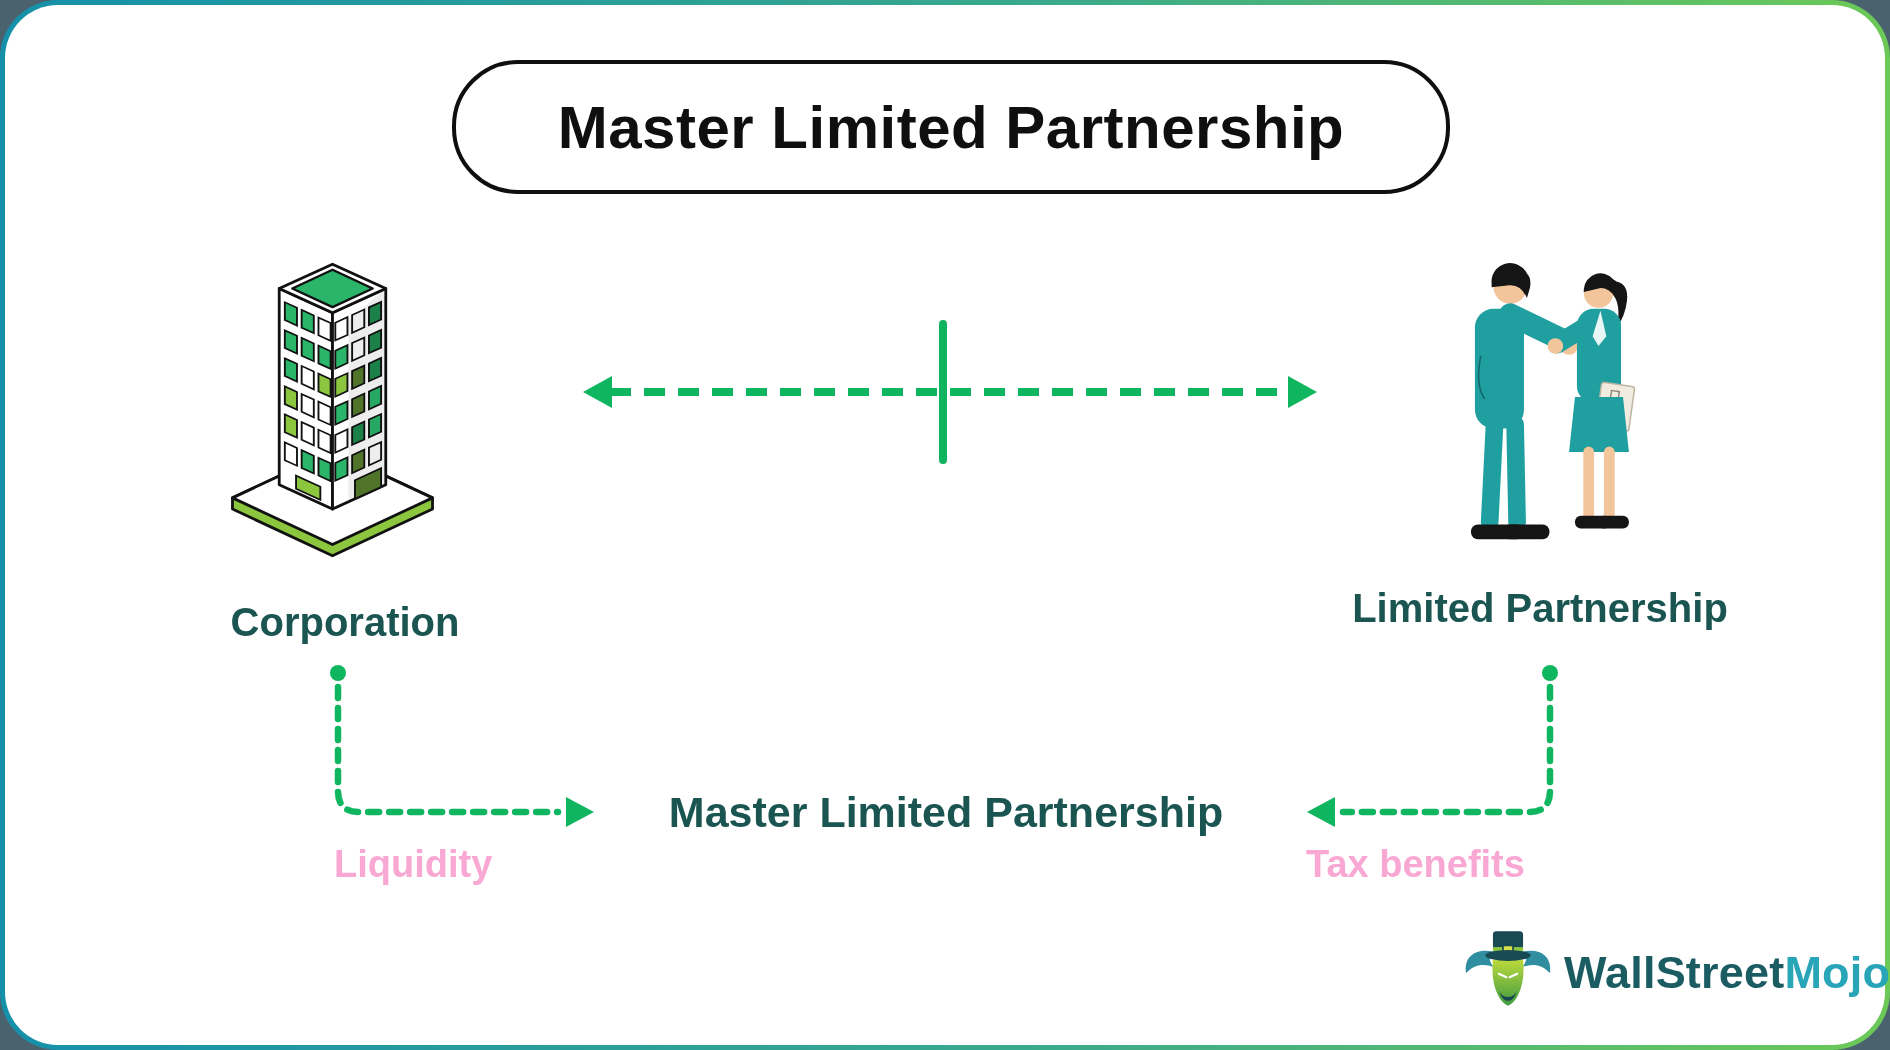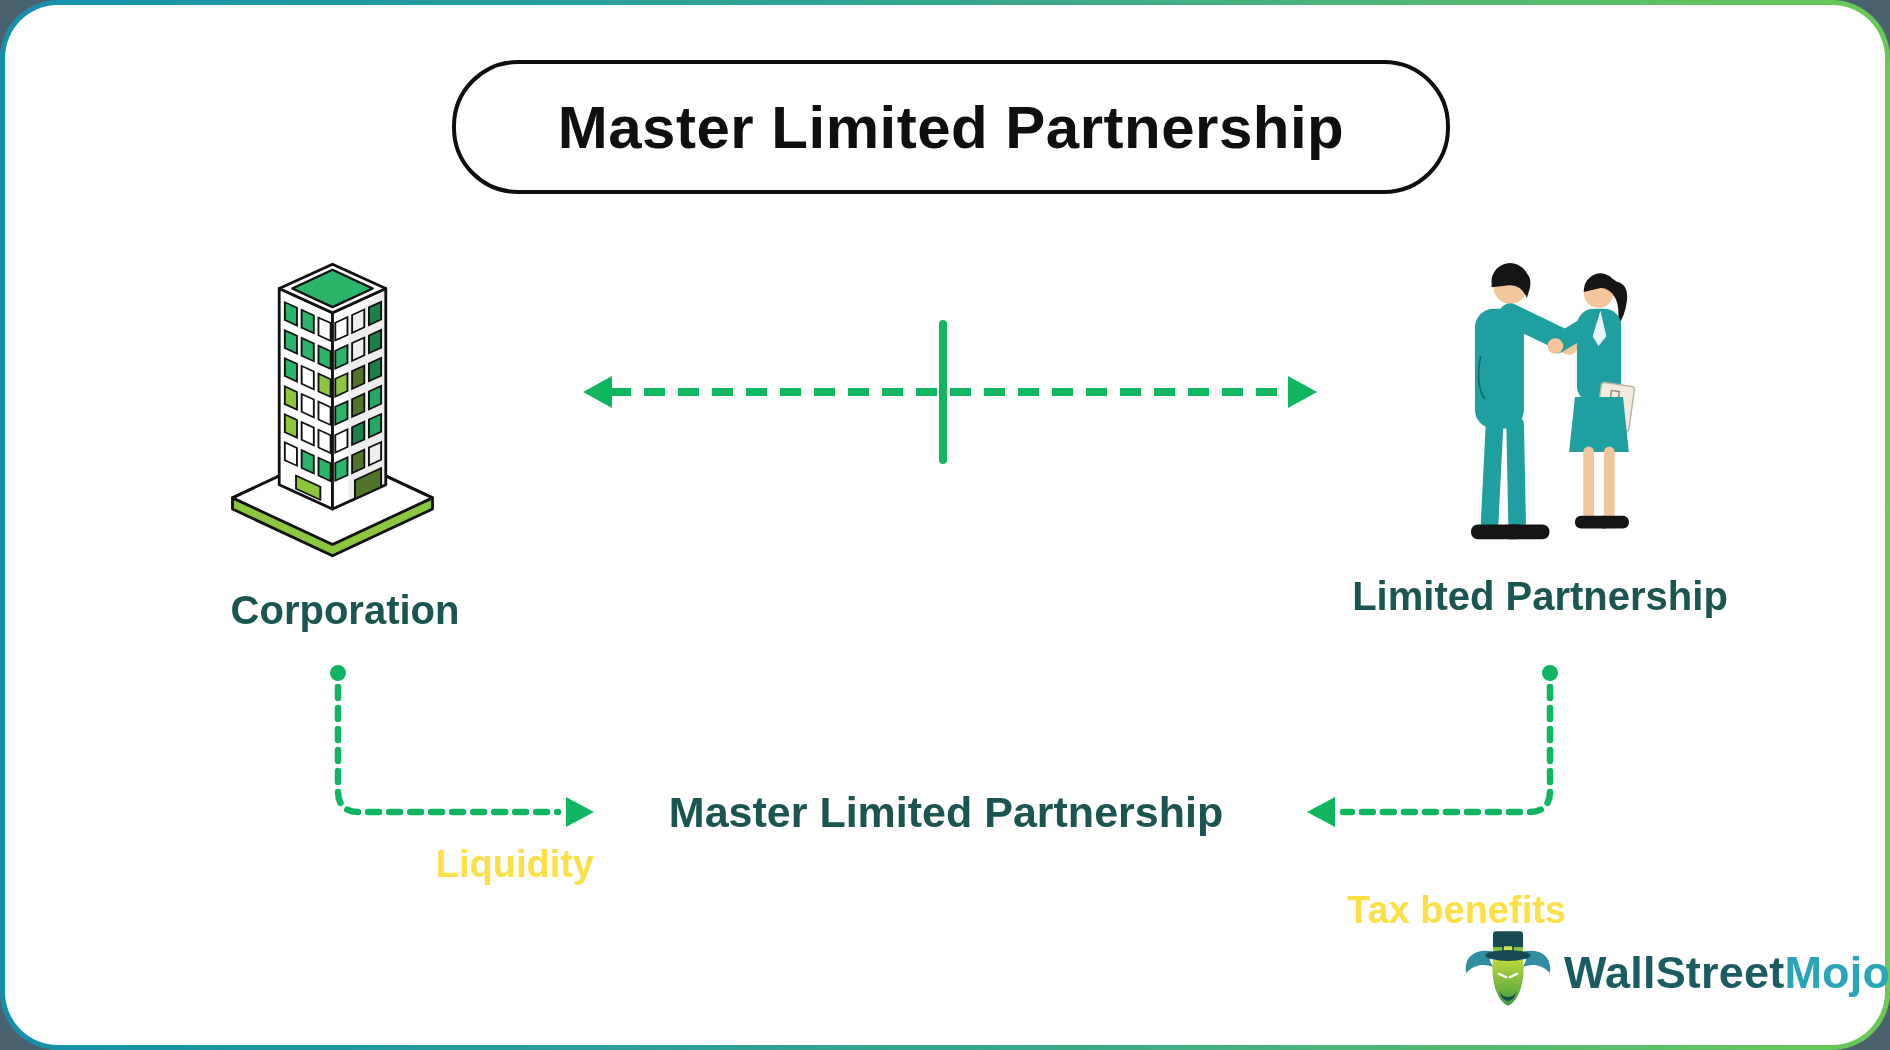--- a/index.html
+++ b/index.html
@@ -18,24 +18,24 @@
   .abs{position:absolute;}
   .title-pill{
     left:452px;top:60px;width:990px;height:126px;
     border:4px solid #0f0f0f;border-radius:66px;
     display:flex;align-items:center;justify-content:center;
   }
   .title-text{
     font-size:60px;font-weight:800;color:#0f0f0f;letter-spacing:0.5px;
   }
   .node-label{
-    font-weight:800;color:#1a5551;text-align:center;font-size:40px;
+    font-weight:800;color:#1a5551;text-align:center;font-size:40px;margin-top:12px;
   }
   .edge-label{
-    font-weight:800;color:#fde047;text-align:right;font-size:38px;
+    font-weight:800;color:#f9a8d4;text-align:left;font-size:38px;
   }
   .mlp-label{
     font-weight:800;color:#1a5551;text-align:center;font-size:43px;
   }
   .logo-row{
     left:1462px;top:918px;height:100px;display:flex;align-items:center;gap:10px;
   }
   .logo-text{font-size:45px;font-weight:800;letter-spacing:0.2px;margin-top:9px;}
   .logo-text .p1{color:#1b5c63;}
   .logo-text .p2{color:#29a5b8;}
@@ -155,21 +155,21 @@
   <polygon points="276,159 248,144 248,174" fill="#10b560"></polygon>
 </svg>
 
 <svg class="abs" style="left:1272px;top:653px" width="300" height="200" viewBox="0 0 300 200">
   <circle cx="278" cy="20" r="8" fill="#10b560"></circle>
   <path d="M278,34 L278,138 Q278,159 257,159 L71,159" fill="none" stroke-width="6.5" stroke-dasharray="11 10" stroke-linecap="round" stroke="#10b560"></path>
   <polygon points="35,159 63,144 63,174" fill="#10b560"></polygon>
 </svg>
 
 <div class="abs edge-label" style="left:334px;top:843px;width:260px">Liquidity</div>
-<div class="abs edge-label" style="left:1306px;top:889px;width:260px">Tax benefits</div>
+<div class="abs edge-label" style="left:1306px;top:843px;width:260px">Tax benefits</div>
 
 <div class="abs mlp-label" style="left:626px;top:788px;width:640px">Master Limited Partnership</div>
 
 <div class="abs logo-row">
   <svg width="92" height="88" viewBox="0 0 110 100">
     <defs>
       <linearGradient id="bullface" x1="0" y1="0" x2="0" y2="1">
         <stop offset="0" stop-color="#bcd93c"></stop>
           <stop offset="1" stop-color="#3f9b41"></stop>
       </linearGradient>

